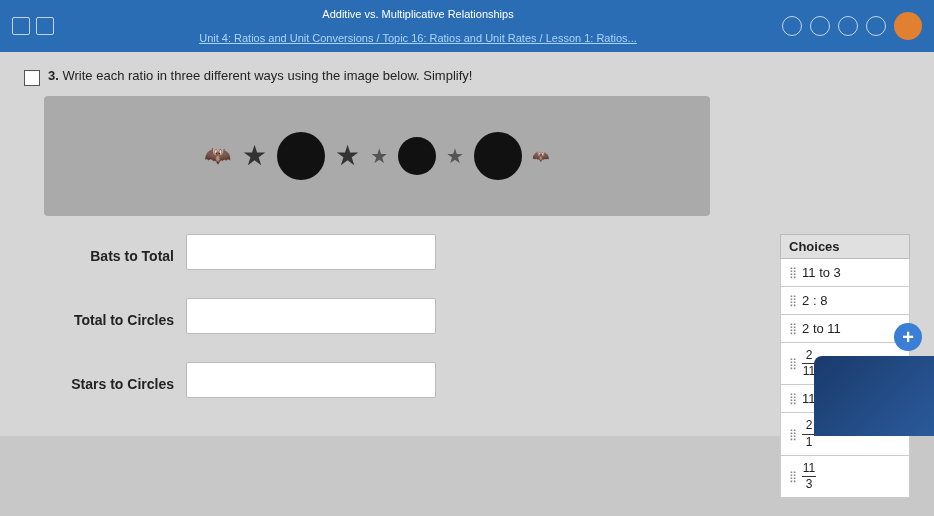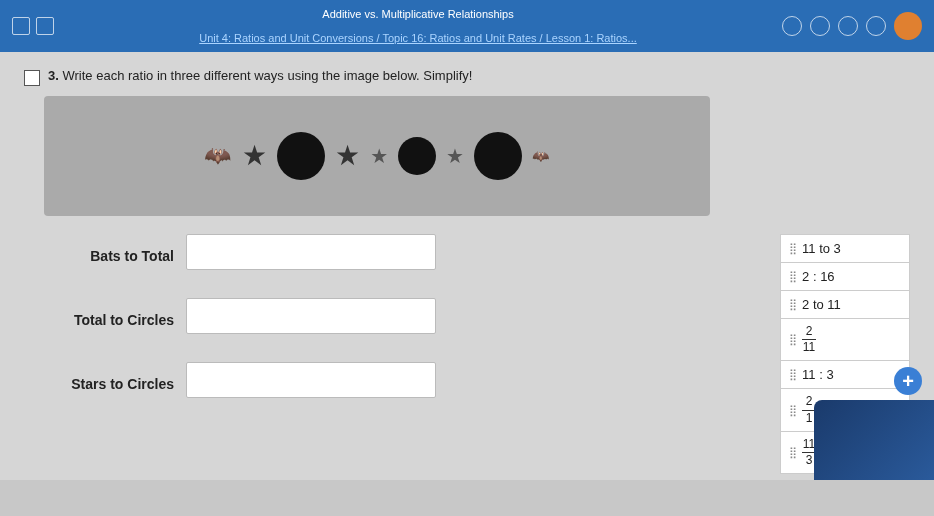--- a/index.html
+++ b/index.html
@@ -279,21 +279,21 @@
   </div>
   <div class="top-right-icons">
     <div class="circle-icon"></div>
     <div class="circle-icon"></div>
     <div class="circle-icon"></div>
     <div class="circle-icon"></div>
     <div class="avatar"></div>
   </div>
 </div>
 
-<div class="content-area" style="height: 428px; position: relative;">
+<div class="content-area" style="height: 384px; position: relative;">
 
   <div class="question-header">
     <div class="question-checkbox"></div>
     <span class="question-text">
       <strong>3.</strong>
       <span>Write each ratio in three different ways using the image below. Simplify!</span>
     </span>
   </div>
 
   <div class="image-banner">
@@ -334,29 +334,30 @@
       </div>
 
       <div class="question-row">
         <span class="row-label">Stars to Circles</span>
         <div class="answer-box"></div>
       </div>
 
     </div>
 
     <div class="choices-panel">
+      <div class="choices-title">Choices</div>
 
       <div class="choice-item">
         <span class="drag-handle">⣿</span>
         <span>11 to 3</span>
       </div>
 
       <div class="choice-item">
         <span class="drag-handle">⣿</span>
-        <span>2 : 16</span>
+        <span>2 : 8</span>
       </div>
 
       <div class="choice-item">
         <span class="drag-handle">⣿</span>
         <span>2 to 11</span>
       </div>
 
       <div class="choice-item">
         <span class="drag-handle">⣿</span>
         <span class="fraction">

